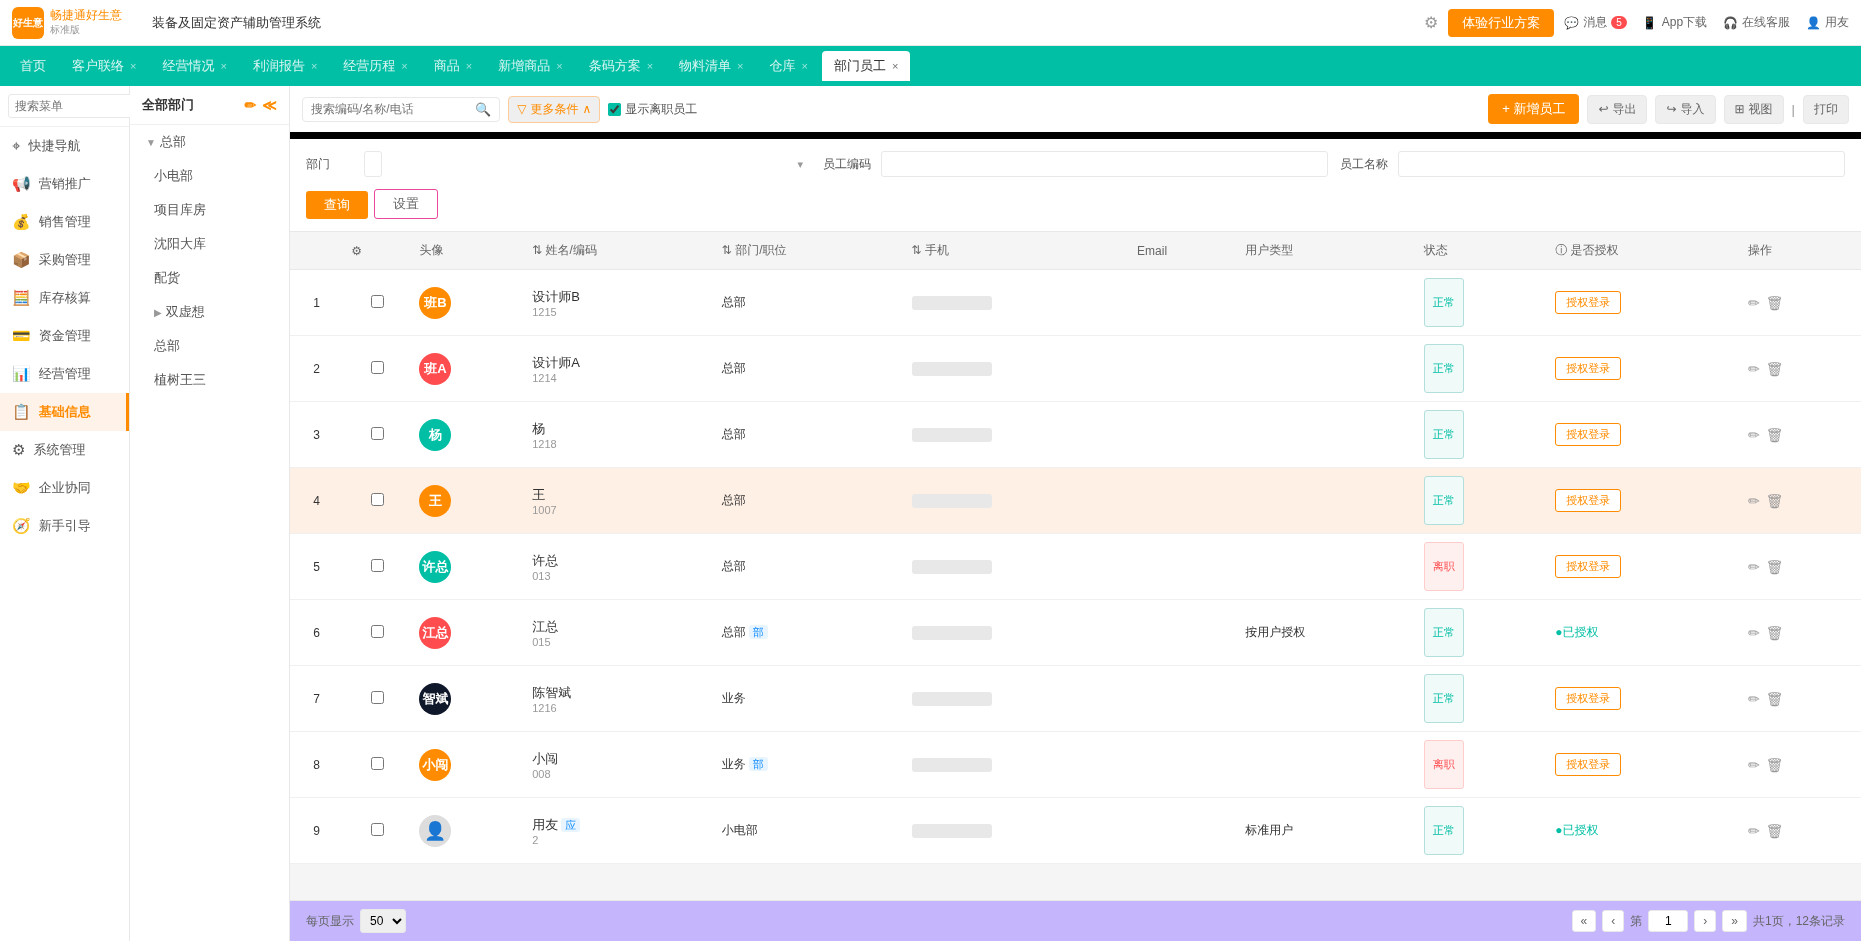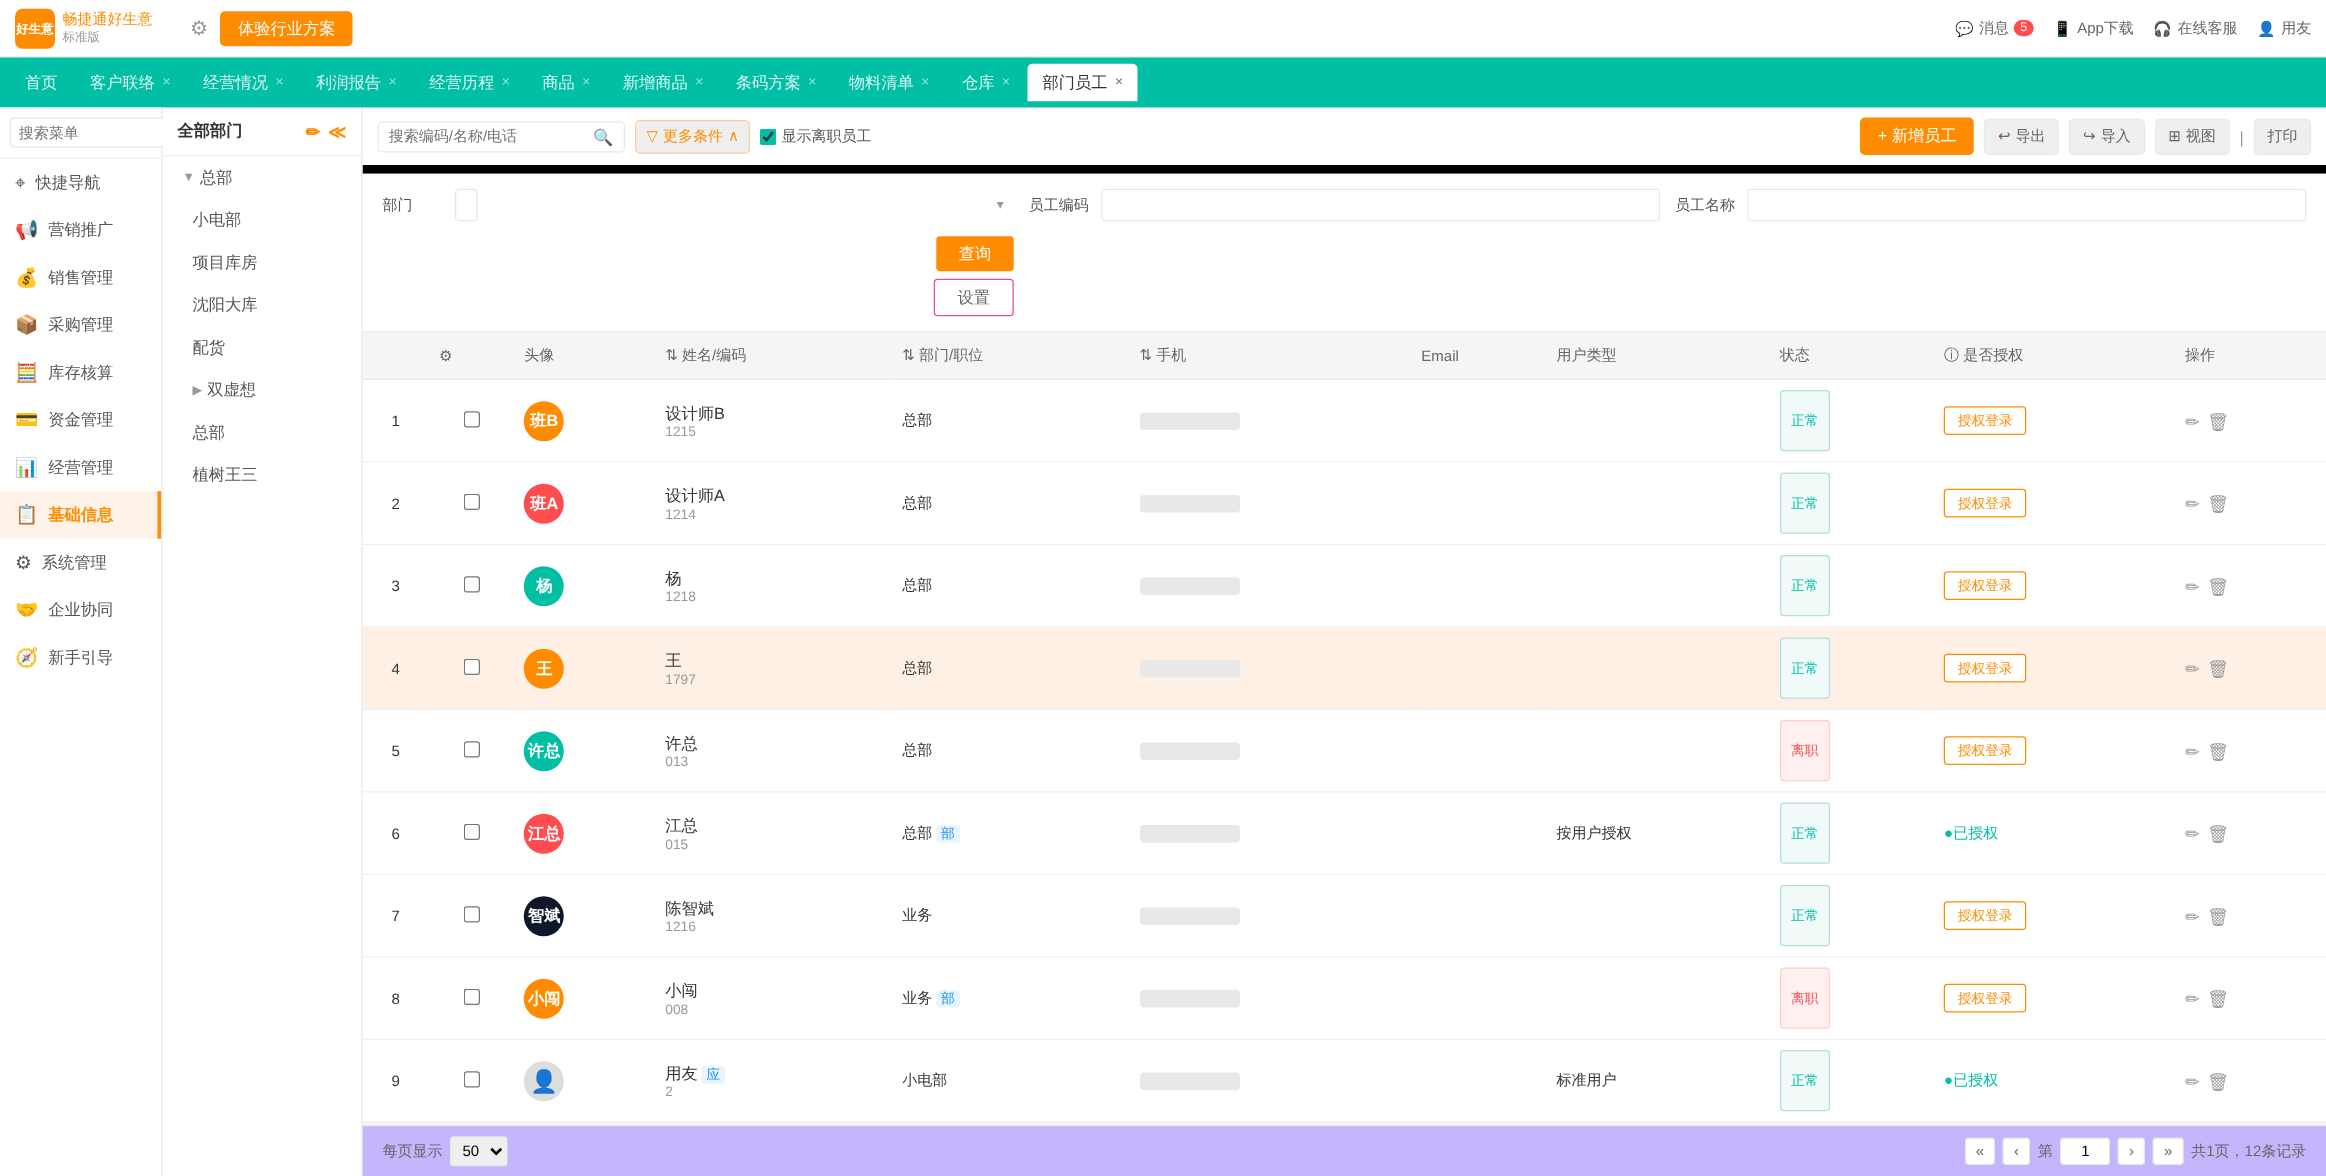--- a/index.html
+++ b/index.html
@@ -61,21 +61,21 @@
     .icon-btn { display: flex; align-items: center; gap: 4px; font-size: 12px; color: #666; cursor: pointer; border: 1px solid #e8e8e8; border-radius: 4px; padding: 5px 10px; }
 
     
     .search-form { background: #fff; padding: 12px 16px; border-bottom: 1px solid #e8e8e8; display: grid; grid-template-columns: 1fr 1fr 1fr; gap: 12px; align-items: center; position: relative; }
     .form-row { display: flex; align-items: center; gap: 8px; }
     .form-label { font-size: 12px; color: #555; white-space: nowrap; min-width: 50px; }
     .form-input { flex: 1; border: 1px solid #e8e8e8; border-radius: 3px; padding: 5px 8px; font-size: 12px; outline: none; color: #333; }
     .form-select { flex: 1; border: 1px solid #e8e8e8; border-radius: 3px; padding: 5px 8px; font-size: 12px; outline: none; color: #333; background: #fff; appearance: none; }
     .select-wrap { flex: 1; position: relative; }
     .select-wrap::after { content: '▾'; position: absolute; right: 8px; top: 50%; transform: translateY(-50%); color: #999; font-size: 11px; pointer-events: none; }
-    .form-actions { display: flex; flex-direction: column; gap: 6px; align-items: flex-end; }
+    .form-actions { display: flex; flex-direction: row; gap: 6px; align-items: flex-end; }
     .query-btn { background: #ff8c00; color: white; border: none; border-radius: 3px; padding: 5px 18px; font-size: 13px; cursor: pointer; }
     .reset-btn { background: #fff; color: #666; border: 1px solid #ec4899; border-radius: 3px; padding: 5px 18px; font-size: 13px; cursor: pointer; }
 
     
     .table-wrap { flex: 1; overflow: auto; }
     table { width: 100%; border-collapse: collapse; background: #fff; }
     thead tr { background: #f5f5f5; }
     th { padding: 10px 8px; font-size: 12px; color: #666; font-weight: normal; border-bottom: 1px solid #e8e8e8; text-align: left; white-space: nowrap; }
     td { padding: 8px 8px; font-size: 12px; color: #333; border-bottom: 1px solid #f0f0f0; vertical-align: middle; }
     tr.highlighted td { background: #fff0e6; }
@@ -104,20 +104,21 @@
 <body>
 
 <div class="top-bar">
   <div class="logo-area">
     <div class="logo-icon">好生意</div>
     <div>
       <div class="logo-text">畅捷通好生意</div>
       <div class="logo-sub">标准版</div>
     </div>
   </div>
+  <span class="system-title">装备及固定资产辅助管理系统</span>
   <span class="gear-btn">⚙</span>
   <button class="trial-btn">体验行业方案</button>
   <div class="top-bar-right">
     <div class="top-btn">
       <span>💬</span>
       <span>消息</span>
       <span class="msg-badge">5</span>
     </div>
     <div class="top-btn">
       <span>📱</span>
@@ -398,21 +399,21 @@
               </tr>
               <tr class="highlighted">
                 <td style="text-align: center;">4</td>
                 <td style="text-align: center;"><input type="checkbox" style=""></td>
                 <td>
                   <div class="avatar" style="background: rgb(255, 140, 0);">王</div>
                 </td>
                 <td>
                   <div class="name-code">
                     <span class="emp-name">王</span>
-                    <span class="emp-code">1797</span>
+                    <span class="emp-code">1007</span>
                   </div>
                 </td>
                 <td><span>总部</span></td>
                 <td><span class="blurred">●●●●●●●●</span></td>
                 <td></td>
                 <td></td>
                 <td><span class="status-badge status-normal">正常</span></td>
                 <td><button class="auth-btn">授权登录</button></td>
                 <td>
                   <div class="op-btns">

